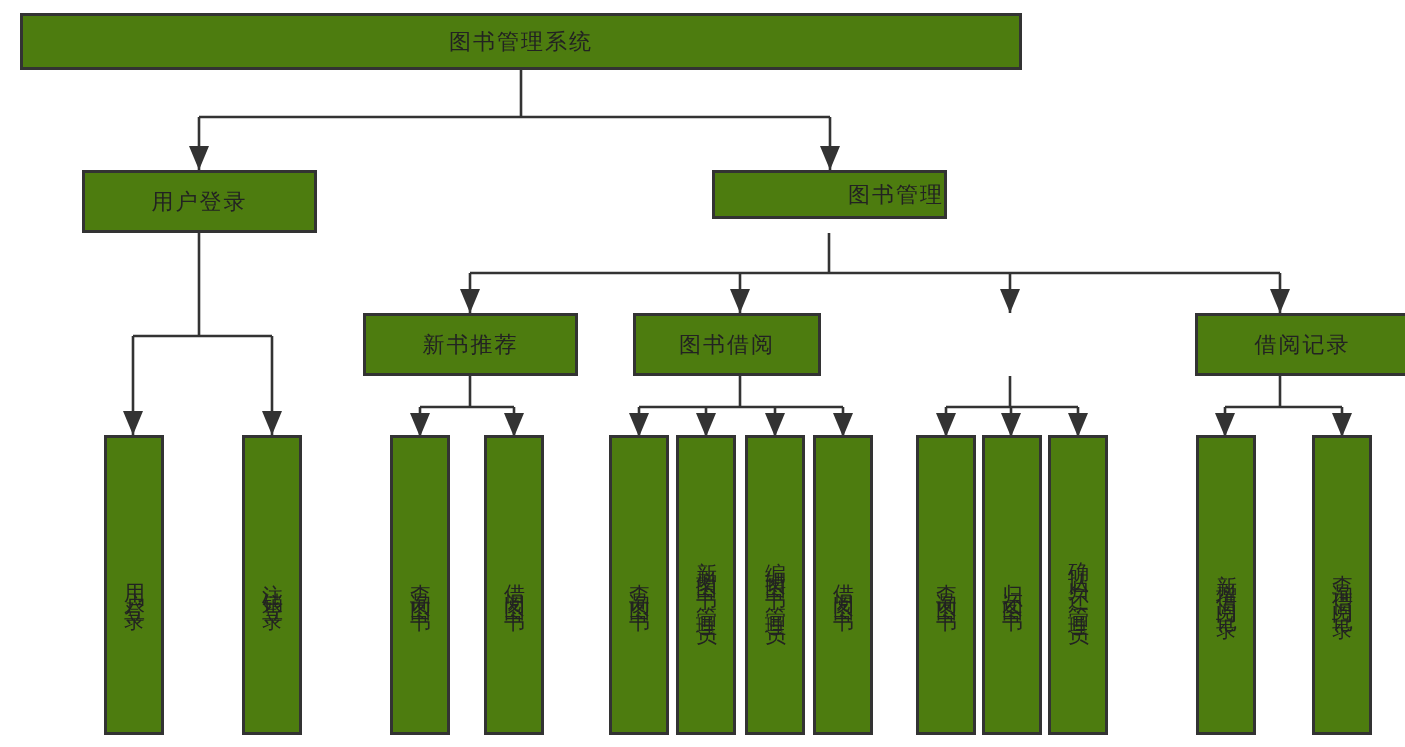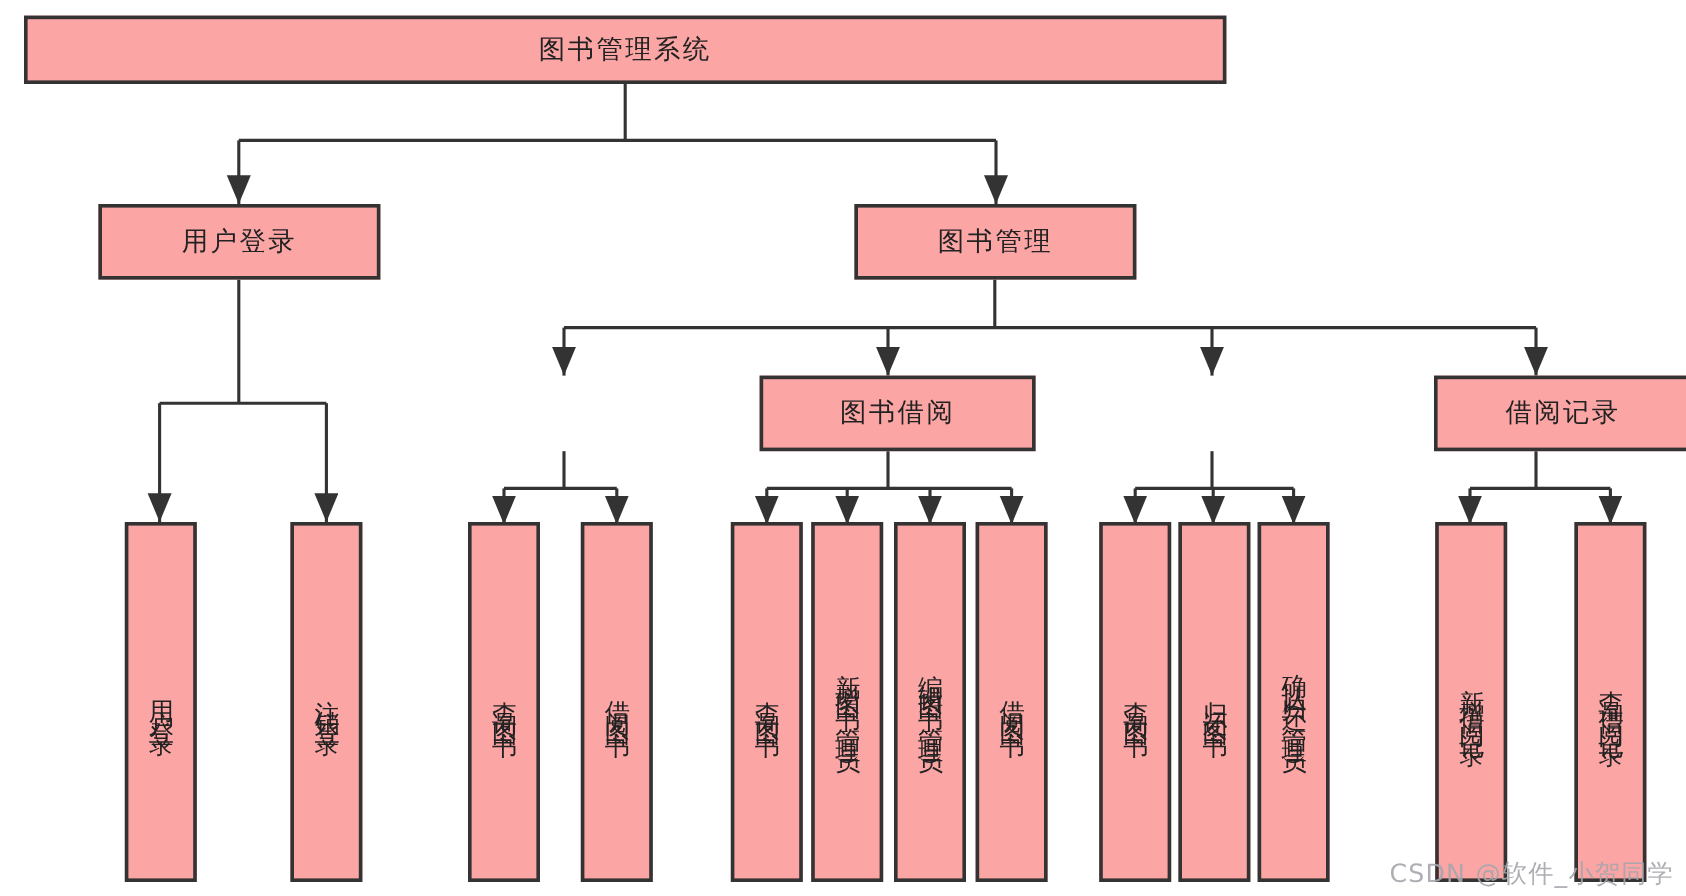--- a/index.html
+++ b/index.html
@@ -29,21 +29,21 @@
     fill: none;
   }
   #connectors .arrowhead {
     fill: #333333;
     stroke: none;
   }
   .box {
     position: absolute;
     box-sizing: border-box;
     border: 3px solid #333333;
-    background: #fca5a5;
+    background: #4d7c0f;
     display: flex;
     align-items: center;
     justify-content: center;
     z-index: 2;
     color: #222222;
   }
   .box .lbl {
     white-space: nowrap;
   }
   .hbox .lbl {
@@ -136,25 +136,28 @@
     </g>
   </svg>
 
   <div class="box hbox" style="left:20px; top:13px; width:1002px; height:57px;">
     <span class="lbl">图书管理系统</span>
   </div>
 
   <div class="box hbox" style="left:82px; top:170px; width:235px; height:63px;">
     <span class="lbl">用户登录</span>
   </div>
-  <div class="box hbox" style="left:712px; top:170px; width:235px; height:63px;">
+  <div class="box hbox" style="left:712px; top:170px; width:235px; height:49px;justify-content:flex-end;">
     <span class="lbl">图书管理</span>
   </div>
 
-  <div class="box hbox" style="left:633px; top:313px; width:230px; height:63px;">
+  <div class="box hbox" style="left:363px; top:313px; width:215px; height:63px;">
+    <span class="lbl">新书推荐</span>
+  </div>
+  <div class="box hbox" style="left:633px; top:313px; width:188px; height:63px;">
     <span class="lbl">图书借阅</span>
   </div>
   <div class="box hbox" style="left:1173px; top:313px; width:215px; height:63px;margin-left:22px;">
     <span class="lbl">借阅记录</span>
   </div>
 
   <div class="box vbox" style="left:104px; top:435px; width:60px; height:300px;">
     <span class="lbl">用户登录</span>
   </div>
   <div class="box vbox" style="left:242px; top:435px; width:60px; height:300px;">
@@ -191,15 +194,14 @@
     <span class="lbl">确认归还（管理员）</span>
   </div>
 
   <div class="box vbox" style="left:1196px; top:435px; width:60px; height:300px;">
     <span class="lbl">新增借阅记录</span>
   </div>
   <div class="box vbox" style="left:1312px; top:435px; width:60px; height:300px;">
     <span class="lbl">查询借阅记录</span>
   </div>
 
-  <div id="watermark">CSDN @软件_小贺同学</div>
 
 </div>
 
 </body></html>

